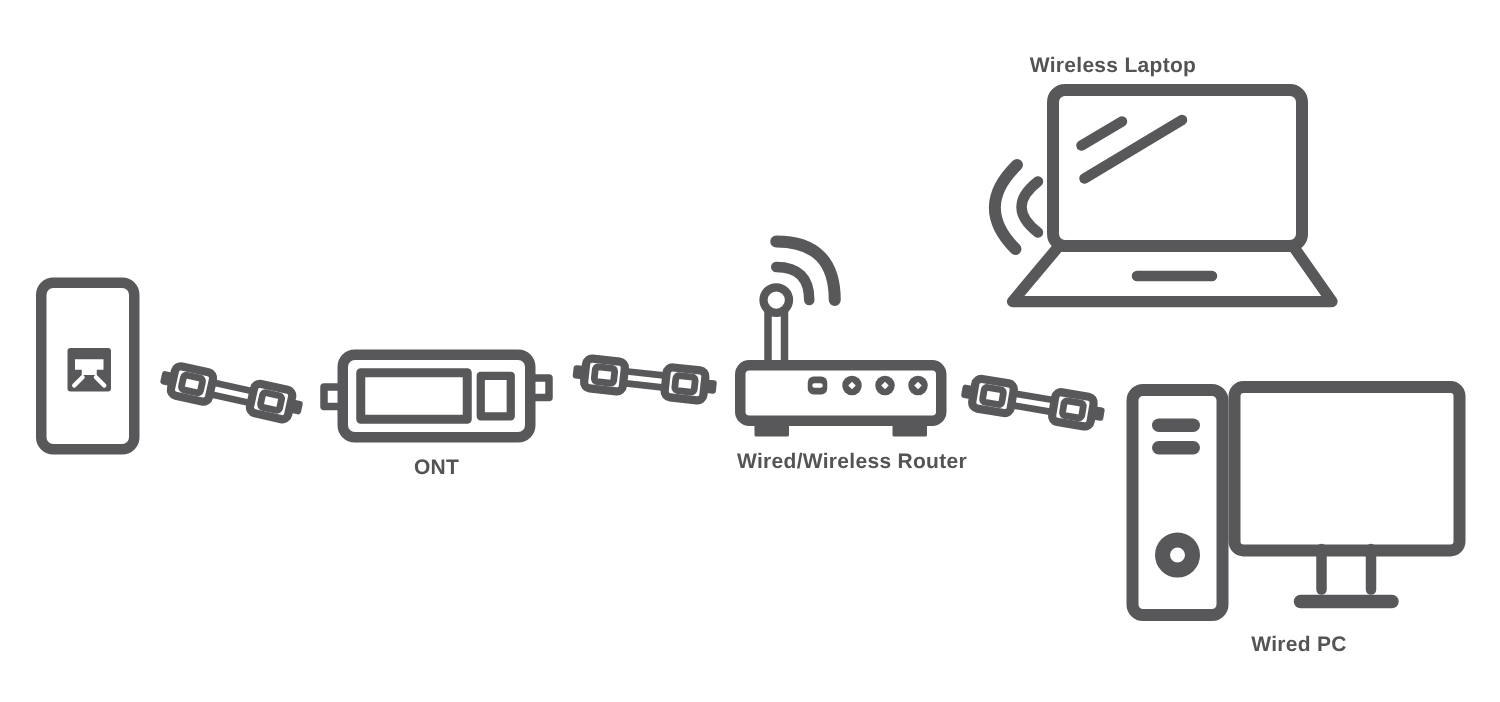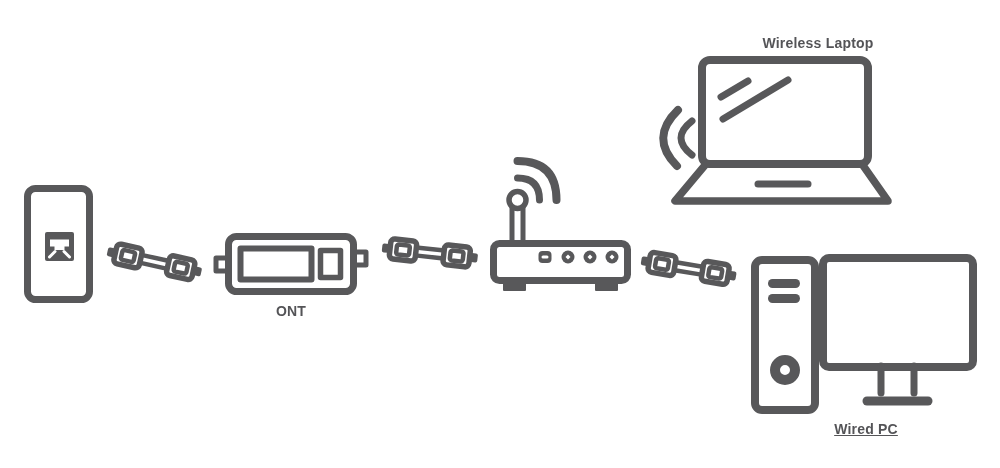--- a/index.html
+++ b/index.html
@@ -118,16 +118,17 @@
       <rect class="f" x="768" y="294" width="32" height="9" rx="4.5"></rect>
       <circle class="s" cx="785" cy="370" r="10" stroke-width="10"></circle>
       <rect class="s" x="823" y="258" width="150" height="109" rx="6" stroke-width="8"></rect>
       <line class="s" x1="881" y1="366" x2="881" y2="393" stroke-width="7"></line>
       <line class="s" x1="914" y1="366" x2="914" y2="393" stroke-width="7"></line>
       <line class="s" x1="867" y1="401" x2="928" y2="401" stroke-width="9"></line>
     </g>
   </svg>
 
   <div class="label" style="left:291px; top:303px;">ONT</div>
-  <div class="label" style="left:818px; top:35px;text-align:center;">Wireless Laptop</div>
-  <div class="label" style="left:866px; top:421px;text-decoration:underline;">Wired PC</div>
+  <div class="label" style="left:568px; top:299px;">Wired/Wireless Router</div>
+  <div class="label" style="left:742px; top:35px;text-align:center;">Wireless Laptop</div>
+  <div class="label" style="left:866px; top:421px;">Wired PC</div>
 
 </div>
 
 </body></html>

